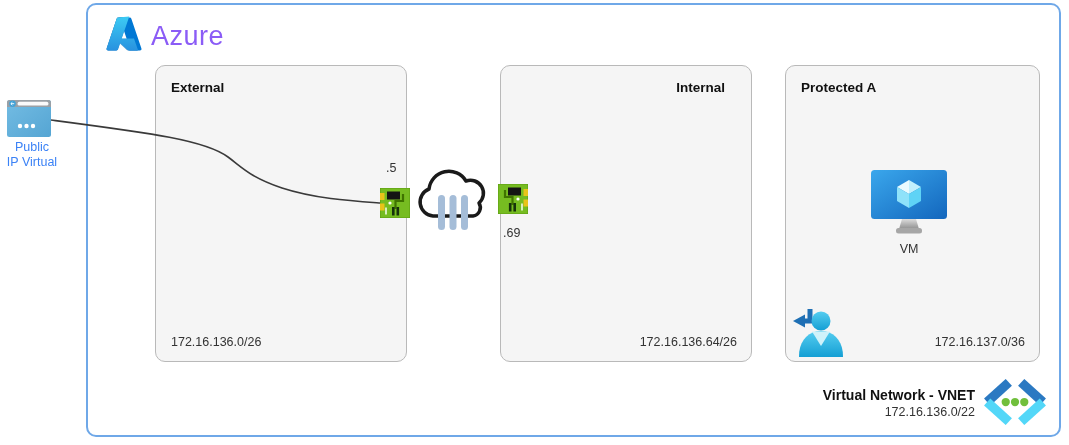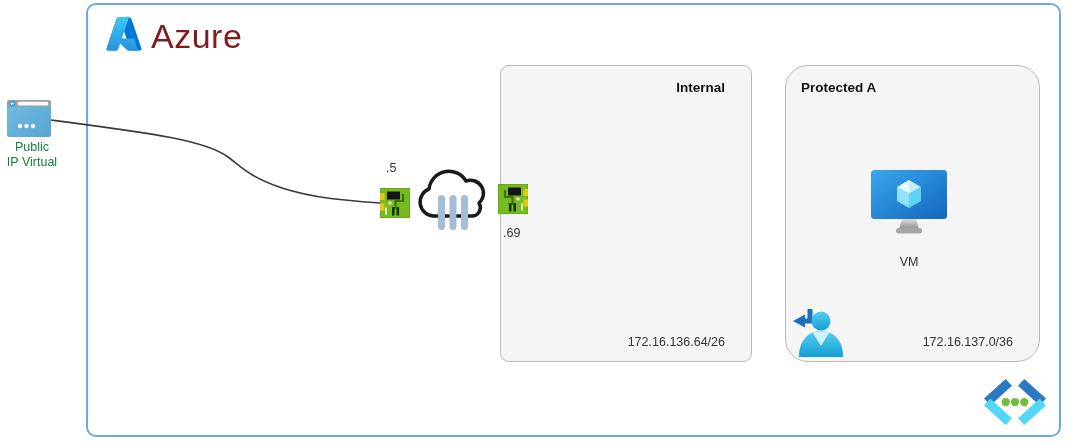--- a/index.html
+++ b/index.html
@@ -6,42 +6,42 @@
   .canvas{
     position:relative;width:1069px;height:445px;background:#ffffff;
     font-family:"Liberation Sans", sans-serif;color:#222;overflow:hidden;
   }
   
   .azure-frame{
     position:absolute;left:86px;top:3px;width:971px;height:430px;
     border:2px solid #6fa8e8;border-radius:10px;background:#ffffff;z-index:0;
   }
   .logo-row{position:absolute;left:17px;top:10px;display:flex;align-items:center;gap:8px;}
-  .logo-text{font-size:34px;color:#7f1d1d;letter-spacing:.5px;}
+  .logo-text{font-size:27px;color:#8b5cf6;letter-spacing:.5px;}
   
   .subnet{
     position:absolute;background:#f5f5f5;border:1.5px solid #b9b9b9;border-radius:10px;z-index:1;
   }
   .subnet-ext{left:155px;top:65px;width:250px;height:295px;}
-  .subnet-int{left:500px;top:65px;width:250px;height:295px;border-radius:9px;}
-  .subnet-prot{left:785px;top:65px;width:253px;height:295px;border-radius:23px;}
+  .subnet-int{left:500px;top:65px;width:250px;height:295px;}
+  .subnet-prot{left:785px;top:65px;width:253px;height:295px;}
   .box-name{position:absolute;top:14px;font-weight:700;font-size:13.5px;color:#111;}
   .box-cidr{position:absolute;bottom:12px;font-size:12.5px;color:#333;}
-  .nl{left:15px;} .nr{right:26px;} .cl{left:15px;} .cr{right:26px;}
+  .nl{left:15px;} .nr{right:26px;} .cl{left:15px;} .cr{right:14px;}
   
   .wires{position:absolute;left:0;top:0;z-index:2;pointer-events:none;}
   
   .node{position:absolute;z-index:3;}
   .pubip-label{position:absolute;left:0px;top:140px;width:64px;text-align:center;
-    font-size:12.5px;line-height:1.2;color:#15803d;z-index:3;}
+    font-size:12.5px;line-height:1.2;color:#3b82f6;z-index:3;}
   .ip-tag{position:absolute;z-index:4;font-size:12.5px;color:#333;}
   .tag-5{left:386px;top:161px;}
   .tag-69{left:503px;top:226px;}
   .vm-block{position:absolute;left:867px;top:170px;width:84px;text-align:center;z-index:3;}
-  .vm-label{font-size:12.5px;color:#333;margin-top:15px;}
+  .vm-label{font-size:12.5px;color:#333;margin-top:2px;}
   .vnet-text{position:absolute;left:700px;top:387px;width:275px;text-align:right;z-index:3;}
   .vnet-title{font-weight:700;font-size:14px;color:#111;}
   .vnet-cidr{font-size:12.5px;color:#333;margin-top:2px;}
   .mirror{transform:scaleX(-1);}
 </style>
 </head>
 <body>
 
 <div class="canvas">
 
@@ -62,20 +62,24 @@
           <path fill="url(#az1)" d="M33.34 6.54h26.04l-27.03 80.1a4.15 4.15 0 0 1-3.94 2.81H8.15a4.15 4.15 0 0 1-3.93-5.47L29.4 9.35a4.15 4.15 0 0 1 3.94-2.81z"></path>
           <path fill="#0078D4" d="M66.6 9.36a4.15 4.15 0 0 0-3.93-2.82H33.65a4.15 4.15 0 0 1 3.93 2.82l25.25 74.84a4.15 4.15 0 0 1-3.93 5.47h29.02a4.15 4.15 0 0 0 3.93-5.47z"></path>
           <path fill="#0061a8" opacity=".55" d="M71.17 60.26H29.88a1.91 1.91 0 0 0-1.3 3.31l26.53 24.76a4.17 4.17 0 0 0 2.85 1.12h23.38z"></path>
           <path fill="url(#az3)" d="M33.34 6.54a4.12 4.12 0 0 0-3.94 2.88L4.25 83.92a4.14 4.14 0 0 0 3.91 5.54h21.57a4.44 4.44 0 0 0 3.41-2.9l5.2-15.33 18.58 17.33a4.4 4.4 0 0 0 2.76.9h24.16L73.24 59.13l-30.9.01 18.91-55.6z"></path>
         </svg>
       </span>
       <span class="logo-text">Azure</span>
     </div>
   </div>
 
+  <div class="subnet subnet-ext">
+    <span class="box-name nl">External</span>
+    <span class="box-cidr cl">172.16.136.0/26</span>
+  </div>
 
   <div class="subnet subnet-int">
     <span class="box-name nr">Internal</span>
     <span class="box-cidr cr">172.16.136.64/26</span>
   </div>
 
   <div class="subnet subnet-prot">
     <span class="box-name nl">Protected A</span>
     <span class="box-cidr cr">172.16.137.0/36</span>
   </div>
@@ -180,20 +184,24 @@
         </linearGradient>
       </defs>
       <path d="M19 3 V15 H13" fill="none" stroke="#1e6fb4" stroke-width="5"></path>
       <polygon points="14,8.5 14,21.5 2,15" fill="#1e6fb4"></polygon>
       <circle cx="30" cy="15" r="9.5" fill="url(#pg)"></circle>
       <path d="M30 25 C18 25 10 33 8.2 46 L8 51 H52 L51.8 46 C50 33 42 25 30 25 Z" fill="url(#pg)"></path>
       <polygon points="21,25.5 39,25.5 30,40" fill="#cff2fa"></polygon>
     </svg>
   </div>
 
+  <div class="vnet-text">
+    <div class="vnet-title">Virtual Network - VNET</div>
+    <div class="vnet-cidr">172.16.136.0/22</div>
+  </div>
   <div class="node" style="left:982px;top:379px;">
     <svg width="66" height="46" viewBox="0 0 64 44">
       <line x1="26" y1="3" x2="5" y2="22" stroke="#2b79c2" stroke-width="9"></line>
       <line x1="5" y1="22" x2="26" y2="41" stroke="#53d7f8" stroke-width="9"></line>
       <line x1="38" y1="3" x2="59" y2="22" stroke="#2b79c2" stroke-width="9"></line>
       <line x1="59" y1="22" x2="38" y2="41" stroke="#53d7f8" stroke-width="9"></line>
       <circle cx="23" cy="22" r="4" fill="#70bf3c"></circle>
       <circle cx="32" cy="22" r="4" fill="#70bf3c"></circle>
       <circle cx="41" cy="22" r="4" fill="#70bf3c"></circle>
     </svg>

